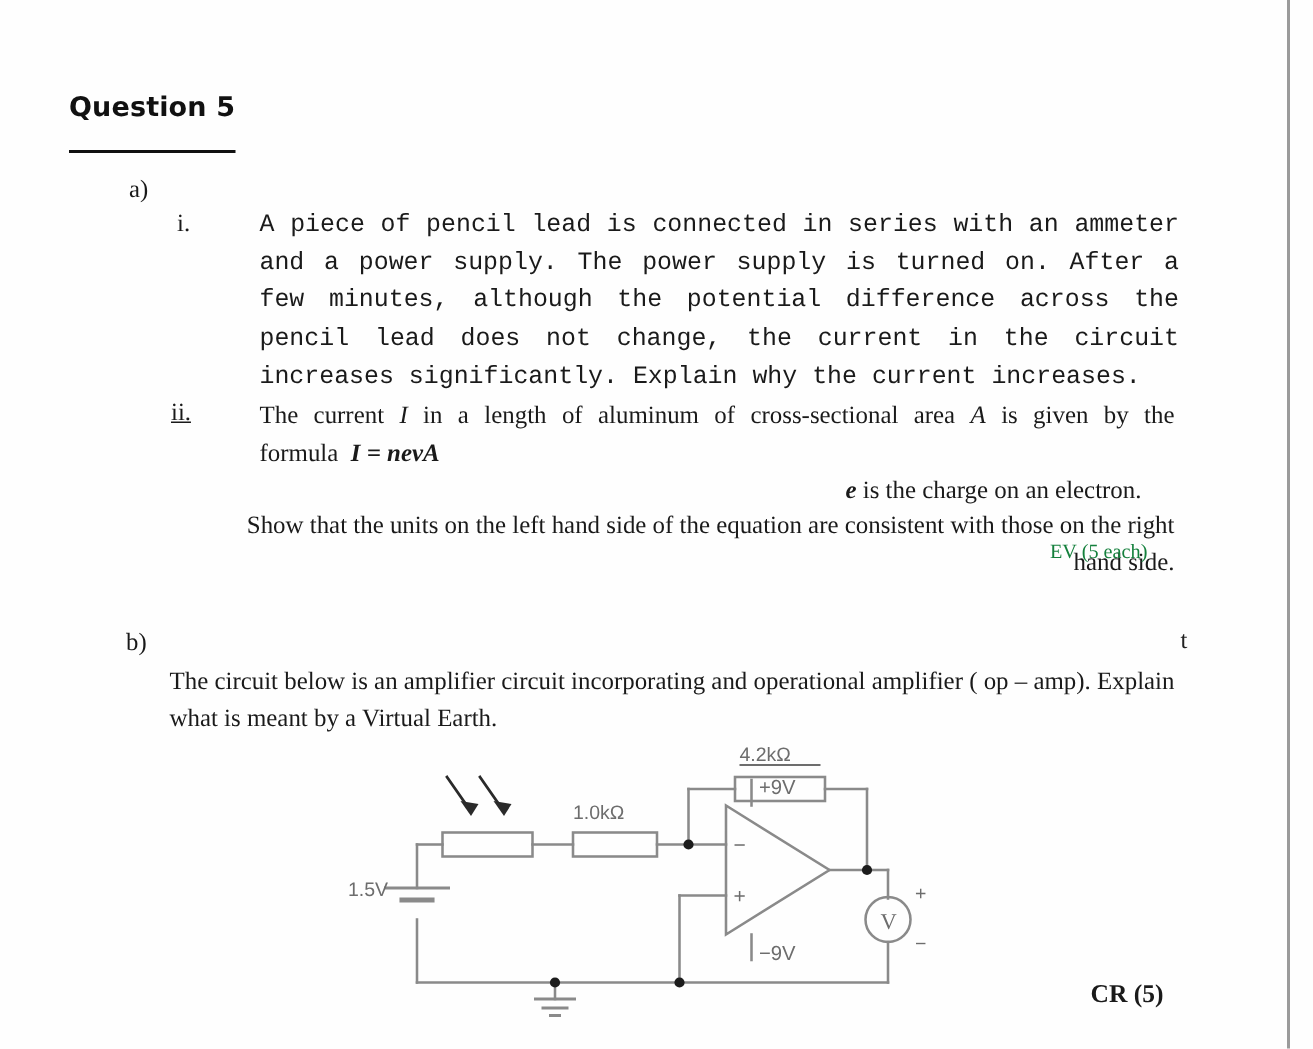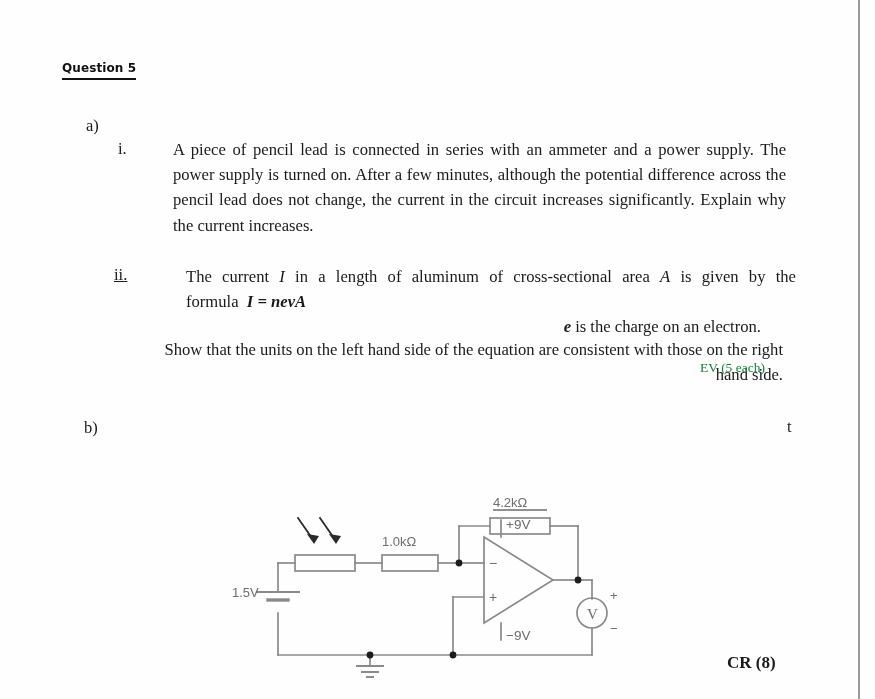--- a/index.html
+++ b/index.html
@@ -28,28 +28,28 @@
     top: 0;
     left: 858px;
     width: 2px;
     height: 699px;
     background: #9b9b9b;
   }
 
   
   .q-heading {
     position: absolute;
-    left: 62px;
+    left: 46px;
     top: 62px;
     font-family: "DejaVu Sans", "Liberation Sans", sans-serif;
     font-weight: bold;
-    font-size: 12px;
+    font-size: 18px;
     letter-spacing: 0.1px;
     color: #111;
-    padding-bottom: 2px;
+    padding-bottom: 17px;
     border-bottom: 2.2px solid #111;
     line-height: 1.15;
   }
 
   
   .part-letter {
     position: absolute;
     font-size: 16.5px;
     color: #191919;
   }
@@ -71,26 +71,26 @@
     font-size: 16.6px;
     line-height: 25.2px;
     color: #1a1a1a;
     text-align: justify;
     text-justify: inter-word;
   }
   .blk-i {
     left: 173px;
     top: 137px;
     width: 613px;
+    font-family: Liberation Mono, monospace;
   }
   .blk-ii-main {
     left: 173px;
     top: 264px;
     width: 610px;
-    margin-left: 13px;
   }
   .blk-ii-e {
     left: 281px;
     top: 314px;
     width: 480px;
     text-align: right;
   }
   .blk-ii-show {
     left: 161px;
     top: 337px;
@@ -172,20 +172,21 @@
   </div>
 
   <div class="body-text blk-ii-show">Show that the units on the left hand side of the equation are consistent with those on the right hand side.</div>
 
   <div class="mark-ev">EV (5 each)</div>
 
   <div class="part-letter part-b">b)</div>
 
   <div class="stray-t">t</div>
 
+  <div class="body-text blk-b">The circuit below is an amplifier circuit incorporating and operational amplifier ( op – amp).  Explain what is meant by a Virtual Earth.</div>
 
   <div class="circuit-wrap">
     <svg width="440" height="190" viewBox="0 0 440 190" xmlns="http://www.w3.org/2000/svg">
       <g fill="none" stroke="#8a8a8a" stroke-width="1.7" stroke-linecap="square">
 
         <line x1="68" y1="96" x2="68" y2="67"></line>
 
         <line x1="68" y1="67" x2="85" y2="67"></line>
 
         <line x1="145" y1="67" x2="172" y2="67"></line>
@@ -262,15 +263,15 @@
       <text x="400" y="104" font-family="Liberation Sans, sans-serif" font-size="13" fill="#6d6d6d">+</text>
 
       <text x="400" y="137" font-family="Liberation Sans, sans-serif" font-size="13" fill="#6d6d6d">−</text>
 
       <text x="279" y="72" font-family="Liberation Sans, sans-serif" font-size="14" fill="#6d6d6d">−</text>
 
       <text x="279" y="106" font-family="Liberation Sans, sans-serif" font-size="14" fill="#6d6d6d">+</text>
     </svg>
   </div>
 
-  <div class="mark-cr">CR (8)</div>
+  <div class="mark-cr">CR (5)</div>
 
 </div>
 
 </body></html>

